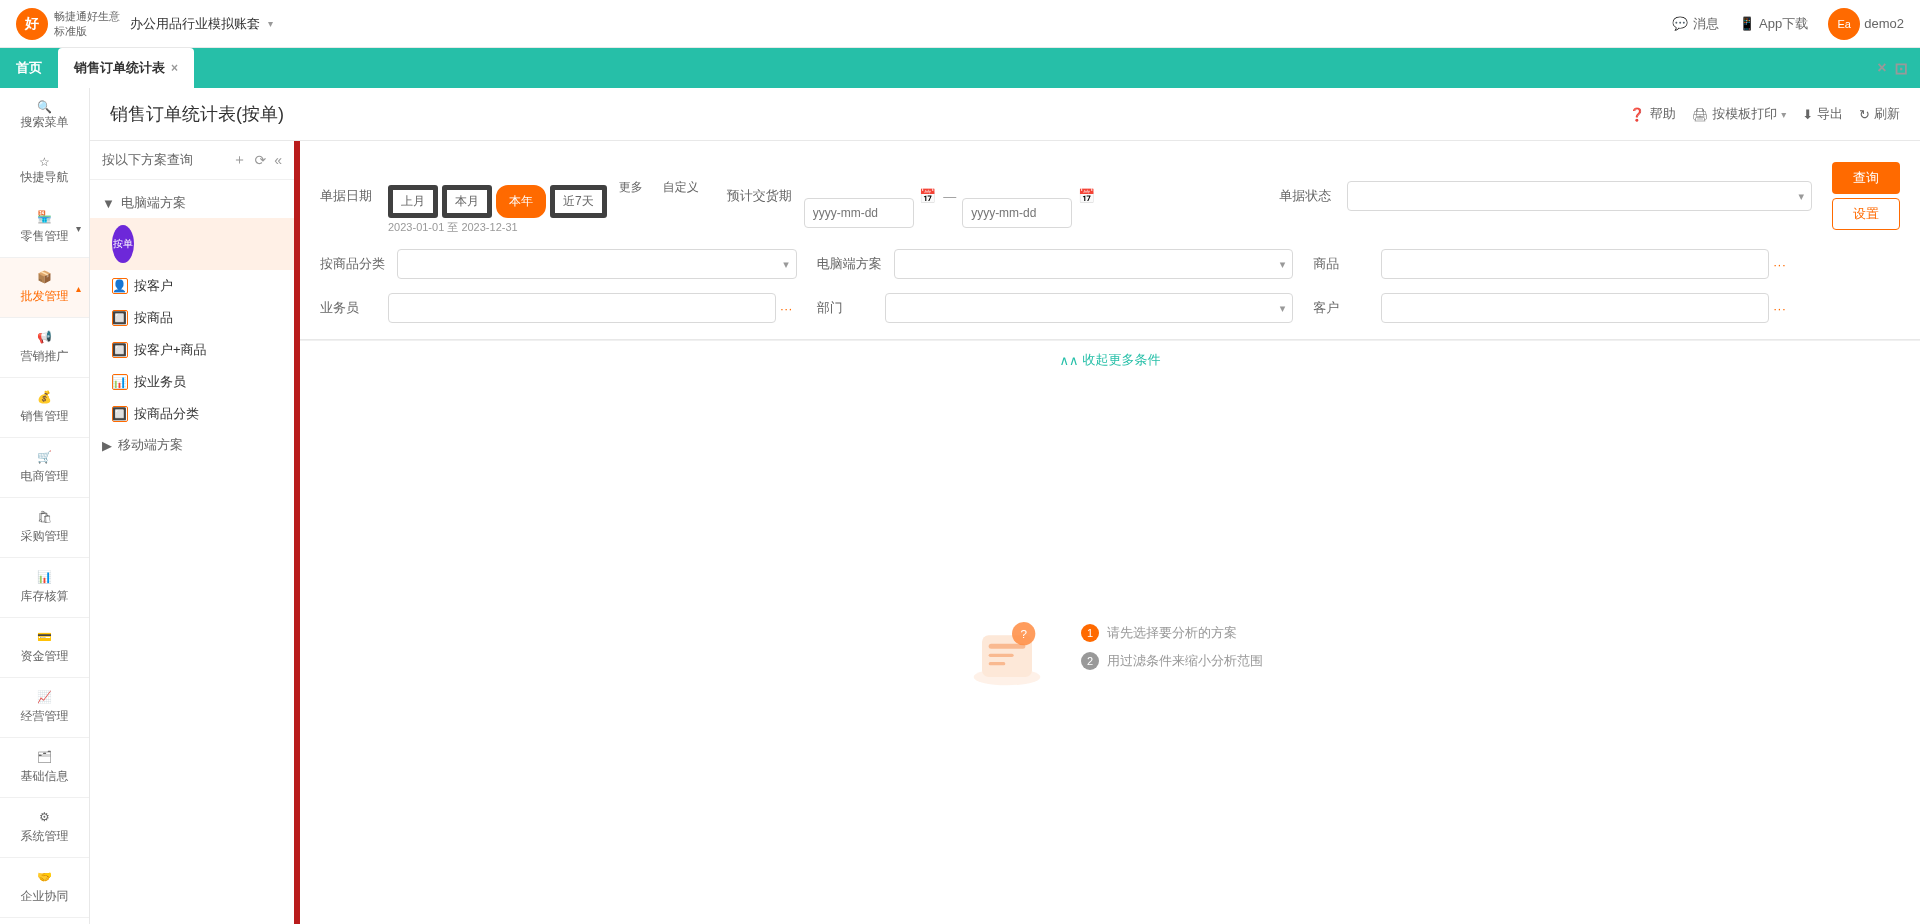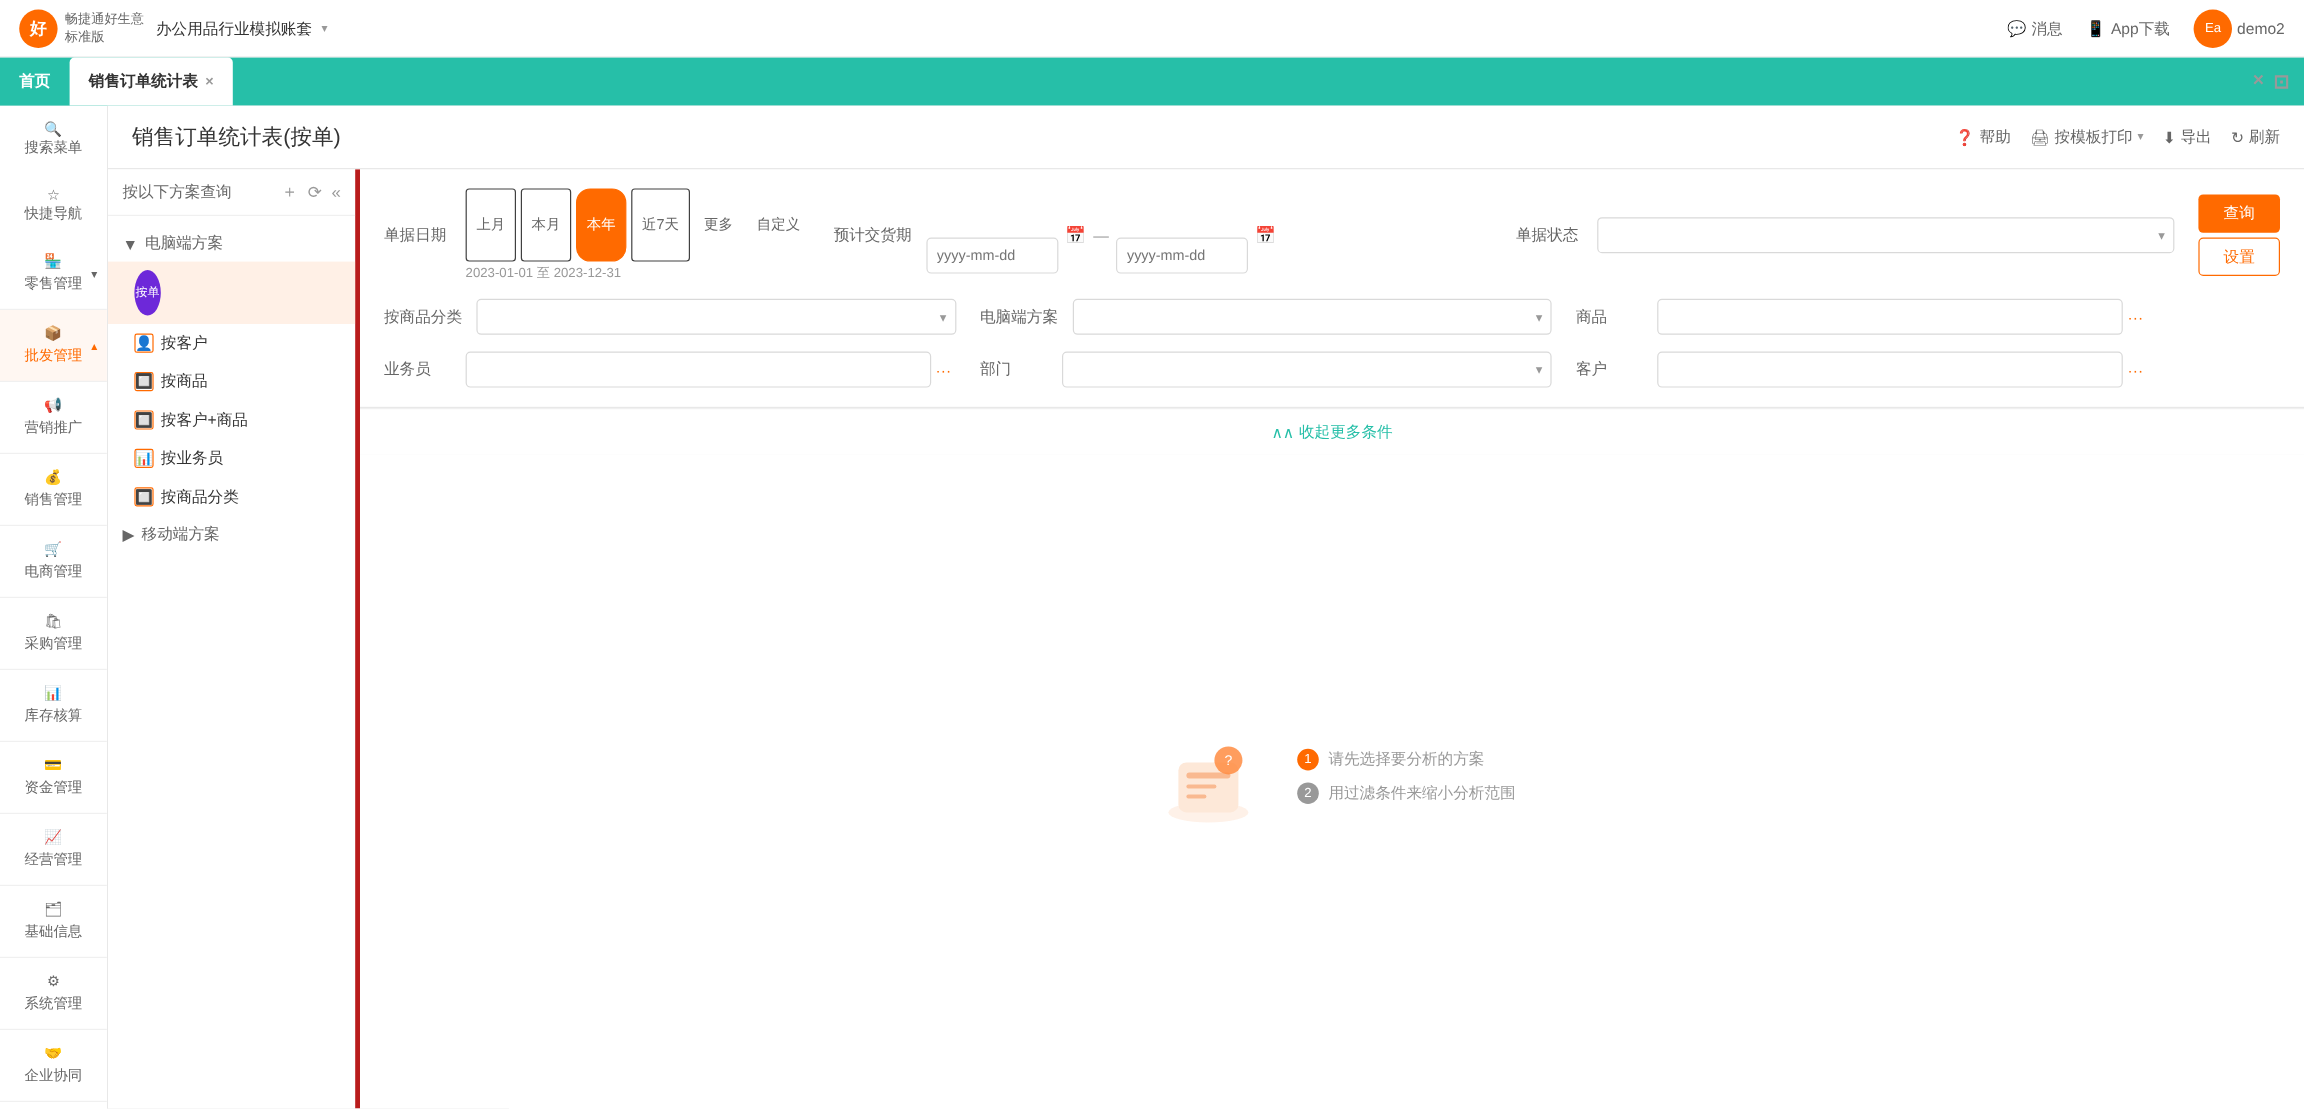--- a/index.html
+++ b/index.html
@@ -115,21 +115,21 @@
     .inner-layout {
       display: flex;
       flex: 1;
       overflow: hidden;
     }
 
     
     .left-panel {
       width: 210px;
       background: #fff;
-      border-right: 4px solid #b91c1c;
+      border-right: 6px solid #b91c1c;
       display: flex;
       flex-direction: column;
       flex-shrink: 0;
       overflow-y: auto;
     }
     .left-panel-header {
       display: flex;
       align-items: center;
       justify-content: space-between;
       padding: 10px 12px;
@@ -222,27 +222,28 @@
       background: #fff;
       appearance: none;
       cursor: pointer;
       outline: none;
     }
     .select-arrow { position: absolute; right: 8px; pointer-events: none; color: #999; font-size: 11px; }
 
     
     .date-period-group { display: flex; align-items: center; gap: 4px; }
     .period-btn {
-      padding: 21px 8px;
-      border: 1px solid #404040;
+      padding: 3px 8px;
+      border: 5px solid #404040;
       border-radius: 3px;
       cursor: pointer;
       font-size: 12px;
       color: #666;
       background: #fff;
+      margin-top: 28px;
     }
     .period-btn.active { background: #ff6a00; border-color: #ff6a00; color: white; border-radius: 12px; font-family: Liberation Serif, serif; }
     .date-input {
       height: 30px;
       border: 1px solid #d9d9d9;
       border-radius: 4px;
       padding: 0 8px;
       font-size: 12px;
       color: #bbb;
       width: 110px;

